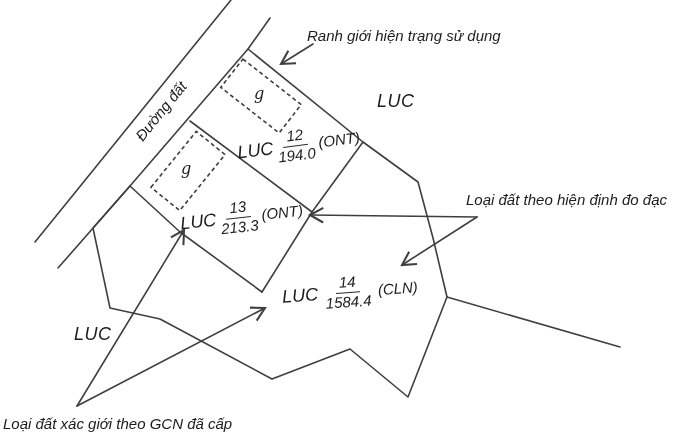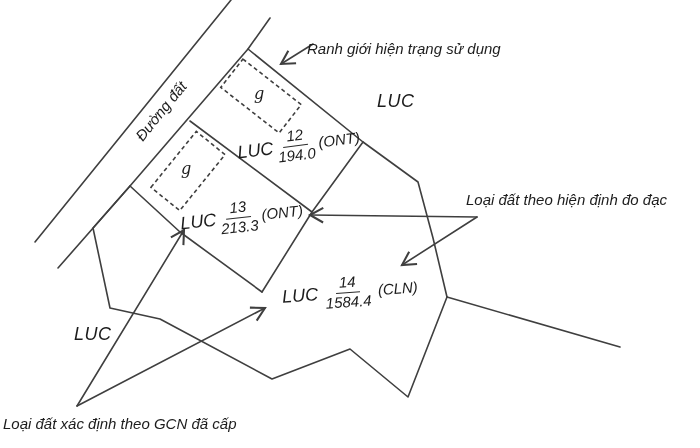--- a/index.html
+++ b/index.html
@@ -51,24 +51,24 @@
     <rect class="dash" x="-37" y="-18" width="74" height="36" transform="translate(261,96) rotate(38)"></rect>
     <rect class="dash" x="-36" y="-18.5" width="72" height="37" transform="translate(188,171) rotate(-51)"></rect>
 
     <path class="ln" d="M313,44 L281,64" marker-end="url(#arr)"></path>
     <path class="ln" d="M477,217 L310,215" marker-end="url(#arr)"></path>
     <path class="ln" d="M477,217 L402,265" marker-end="url(#arr)"></path>
     <path class="ln" d="M77,406 L184,230" marker-end="url(#arr)"></path>
     <path class="ln" d="M77,406 L265,308" marker-end="url(#arr)"></path>
   </svg>
 
-  <div class="lbl ann" style="left:307px;top:40px;">Ranh giới hiện trạng sử dụng</div>
+  <div class="lbl ann" style="left:307px;top:27px;">Ranh giới hiện trạng sử dụng</div>
   <div class="lbl ann" id="road-label" style="left:126px;top:102px;">Đường đất</div>
   <div class="lbl ann" style="left:466px;top:191px;">Loại đất theo hiện định đo đạc</div>
-  <div class="lbl ann" style="left:3px;top:415px;">Loại đất xác định theo GCN đã cấp</div>
+  <div class="lbl ann" style="left:3px;top:415px;">Loại đất xác giới theo GCN đã cấp</div>
 
   <div class="lbl region" style="left:377px;top:90px;">LUC</div>
   <div class="lbl region" style="left:74px;top:323px;">LUC</div>
 
   <div class="lbl parcel-label" id="p12-label">
     <span>LUC</span>
     <span class="frac">
       <span class="num">12</span>
       <span class="den">194.0</span>
     </span>

